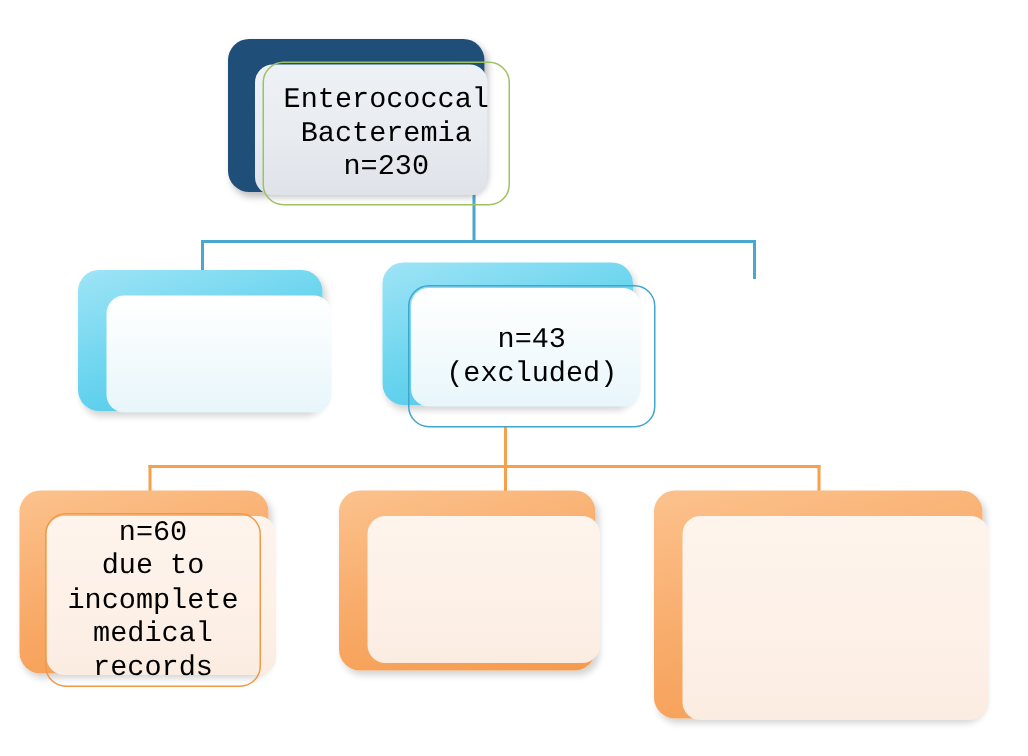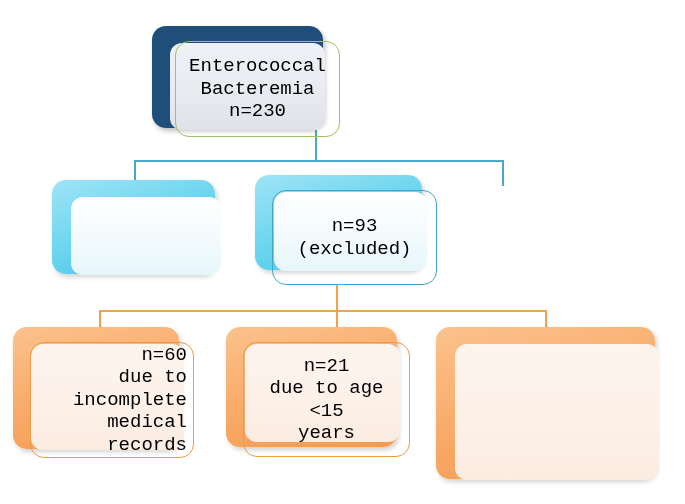--- a/index.html
+++ b/index.html
@@ -132,37 +132,32 @@
 Bacteremia
 n=230</span>
   </div>
 
   <div class="shadow cyan-shadow" style="left:52px; top:168px; width:163px; height:94px;"></div>
   <div class="cyan-fill" style="left:71px; top:185px; width:150px; height:78px;"></div>
 
   <div class="shadow cyan-shadow" style="left:255px; top:163px; width:167px; height:95px;"></div>
   <div class="cyan-fill" style="left:274px; top:180px; width:153px; height:79px;"></div>
   <div class="node cyan-node" style="left:272px; top:178px; width:165px; height:95px;">
-    <span class="label">n=93
+    <span class="label">n=43
 (excluded)</span>
   </div>
 
   <div class="shadow orange-shadow" style="left:13px; top:315px; width:166px; height:122px;"></div>
   <div class="orange-fill" style="left:31px; top:332px; width:153px; height:106px;"></div>
-  <div class="node orange-node" style="left:30px; top:330px; width:164px; height:116px;text-align:right;">
+  <div class="node orange-node" style="left:30px; top:330px; width:144px; height:116px;">
     <span class="label">n=60
 due to
 incomplete
 medical records</span>
   </div>
 
   <div class="shadow orange-shadow" style="left:226px; top:315px; width:171px; height:120px;"></div>
   <div class="orange-fill" style="left:245px; top:332px; width:155px; height:98px;"></div>
-  <div class="node orange-node" style="left:243px; top:330px; width:167px; height:115px;">
-    <span class="label">n=21
-due to age &lt;15
-years</span>
-  </div>
 
   <div class="shadow orange-shadow" style="left:436px; top:315px; width:219px; height:152px;"></div>
   <div class="orange-fill" style="left:455px; top:332px; width:204px; height:136px;"></div>
 
 </div>
 
 </body></html>

